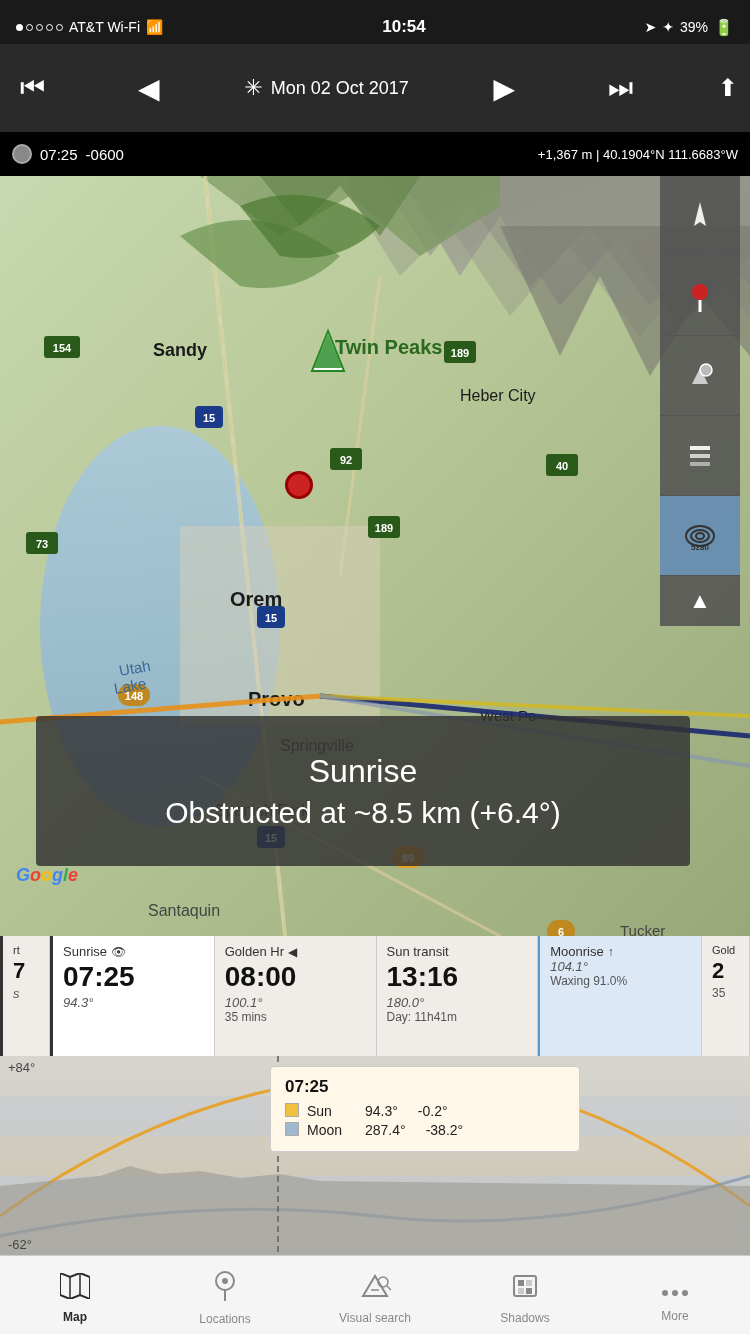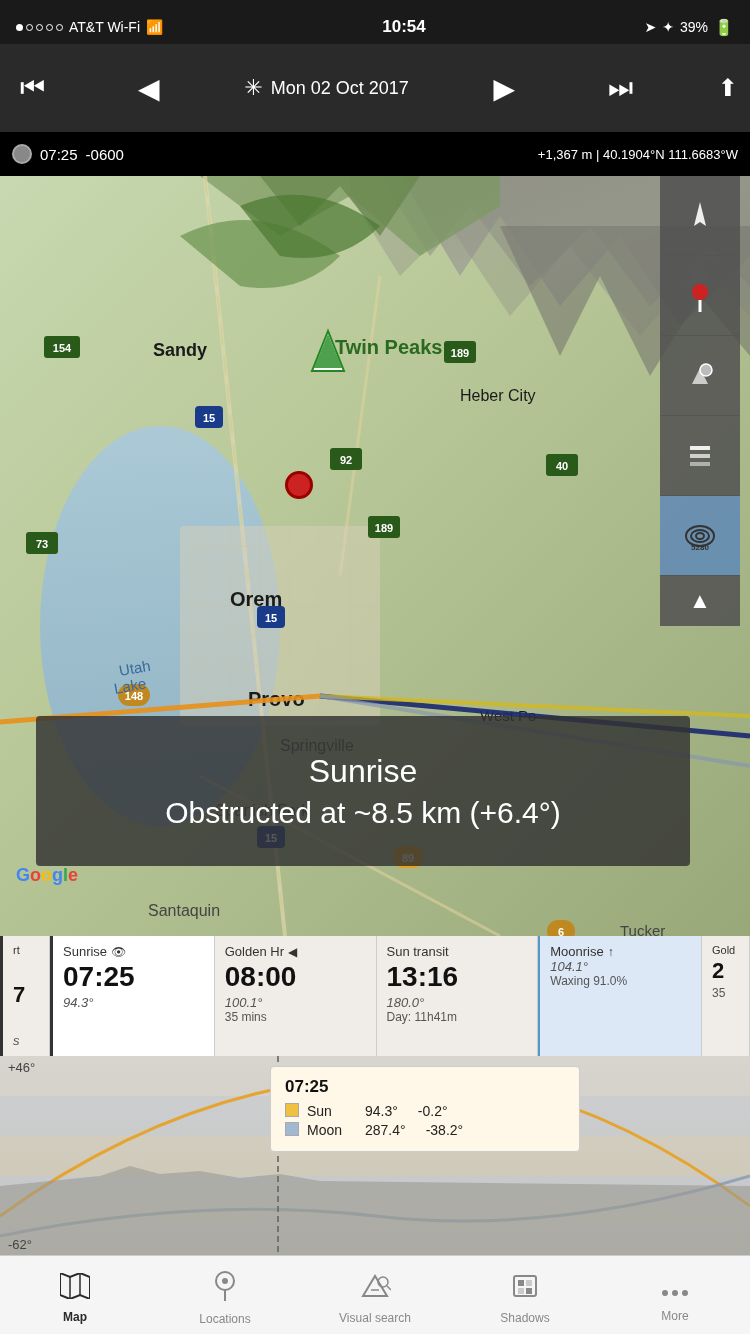--- a/index.html
+++ b/index.html
@@ -82,39 +82,39 @@
       background: rgba(50,50,50,0.82); display: flex; flex-direction: column;
       align-items: center; justify-content: center; z-index: 30; border-radius: 4px;
       margin: 0 18px;
     }
     .overlay-title { color: #fff; font-size: 32px; font-weight: 400; margin-bottom: 6px; }
     .overlay-subtitle { color: #fff; font-size: 30px; font-weight: 300; }
 
     
     #google-logo {
       position: absolute; bottom: 50px; left: 16px; z-index: 20;
-      color: #666; font-size: 18px; font-weight: bold;
+      color: #666; font-size: 18px; font-style: italic; font-weight: bold;
     }
     #google-logo .g { color: #4285F4; }
     #google-logo .o1 { color: #EA4335; }
     #google-logo .o2 { color: #FBBC05; }
     #google-logo .g2 { color: #4285F4; }
     #google-logo .l { color: #34A853; }
     #google-logo .e { color: #EA4335; }
 
     
     #data-panel {
       position: absolute; top: 936px; left: 0; width: 750px; height: 120px;
       background: #f0ede8; display: flex; overflow: hidden; z-index: 60;
     }
     .data-cell {
       flex: 1; border-right: 1px solid #ccc; padding: 8px 10px;
       display: flex; flex-direction: column; min-width: 0;
     }
-    .data-cell:first-child { border-left: 3px solid #333; background: #fff; justify-content: space-between; }
+    .data-cell:first-child { border-left: 3px solid #333; background: #fff; }
     .data-cell.highlighted { background: #dce8f5; border-left: 2px solid #5599cc; }
     .cell-title { font-size: 13px; color: #333; font-weight: 500; display: flex; align-items: center; gap: 4px; }
     .cell-value { font-size: 28px; font-weight: 700; color: #111; margin: 2px 0; }
     .cell-sub { font-size: 13px; color: #555; font-style: italic; }
     .cell-extra { font-size: 12px; color: #555; }
 
     
     #chart-area {
       position: absolute; top: 1056px; left: 0; width: 750px; height: 200px;
       background: #e8e4de; overflow: hidden; z-index: 55;
@@ -447,21 +447,21 @@
     <path d="M 0 160 Q 180 30 375 20 Q 560 10 750 150" fill="none" stroke="#e8a020" stroke-width="3" opacity="0.9"></path>
 
     <path d="M 0 180 Q 200 140 375 160 Q 550 180 750 120" fill="none" stroke="#8898b0" stroke-width="3" opacity="0.8"></path>
 
     <path d="M 0 130 L 50 125 L 100 120 L 130 110 L 160 118 L 200 115 L 240 122 L 280 118 L 320 125 L 750 130 L 750 200 L 0 200 Z" fill="#9a9a92" opacity="0.6"></path>
 
     <line x1="278" y1="0" x2="278" y2="200" stroke="#666" stroke-width="2" stroke-dasharray="6,4" opacity="0.8"></line>
   </svg>
 
   
-  <div class="chart-y-label" style="top:4px; left:8px;">+46°</div>
+  <div class="chart-y-label" style="top:4px; left:8px;">+84°</div>
   <div class="chart-y-label" style="bottom:4px; left:8px;">-62°</div>
 
   
   <div id="chart-tooltip">
     <div class="tooltip-time">07:25</div>
     <div class="tooltip-row">
       <span class="tooltip-swatch" style="background:#f0c040;"></span>
       <span class="tooltip-label">Sun</span>
       <span>94.3°</span>
       <span style="margin-left:12px;">-0.2°</span>

